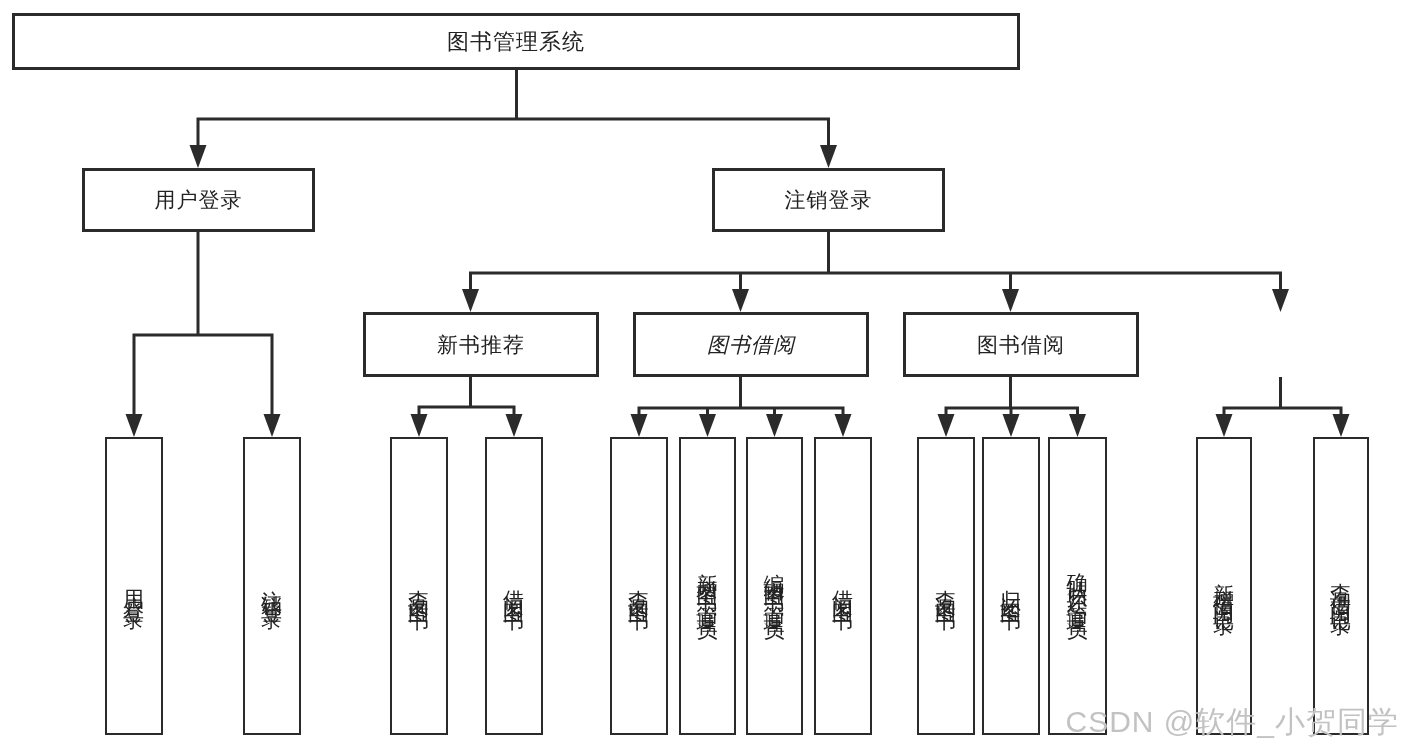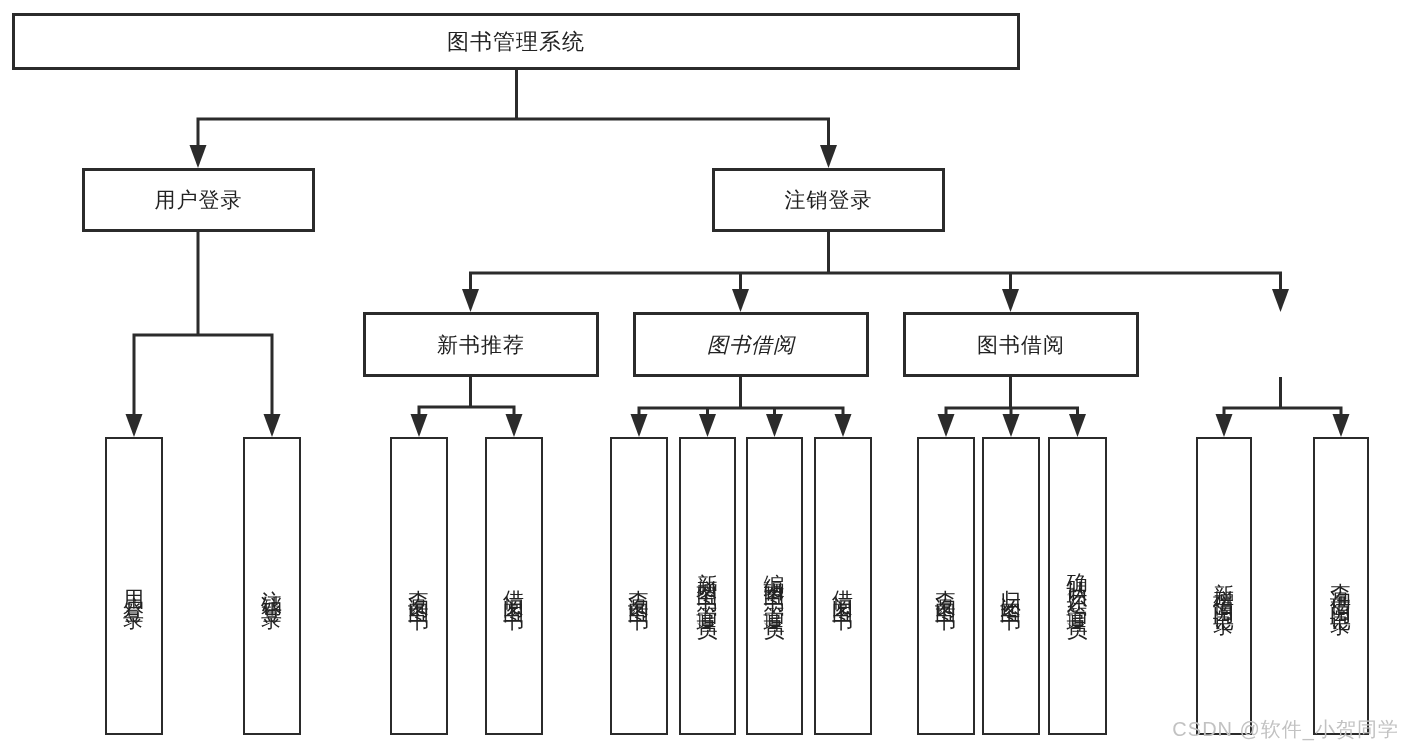--- a/index.html
+++ b/index.html
@@ -68,21 +68,21 @@
     font-size: 21px;
     line-height: 1;
     letter-spacing: 0.32em;
     color: var(--text);
     white-space: nowrap;
   }
   .watermark {
     position: absolute;
     right: 6px;
     bottom: 4px;
-    font-size: 20px;
+    font-size: 30px;
     color: var(--watermark);
     letter-spacing: 1px;
     z-index: 5;
   }
 </style>
 </head>
 <body>
 
 <div class="canvas">
 

